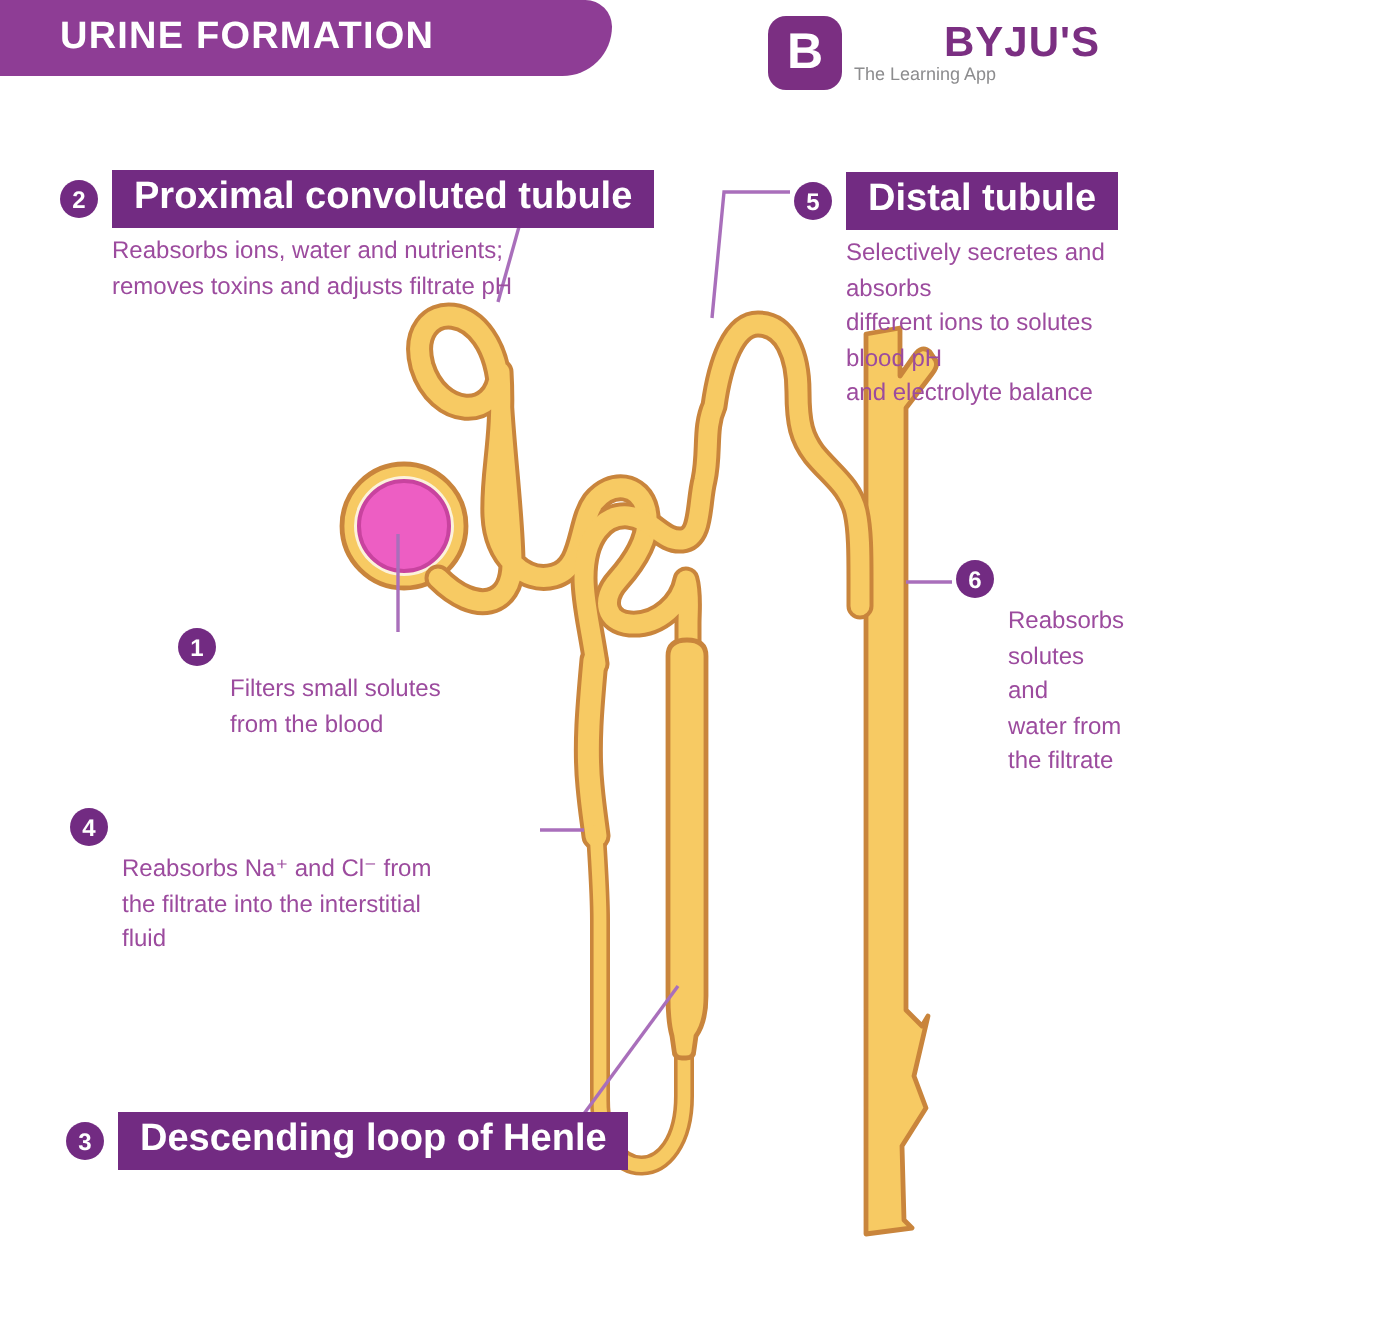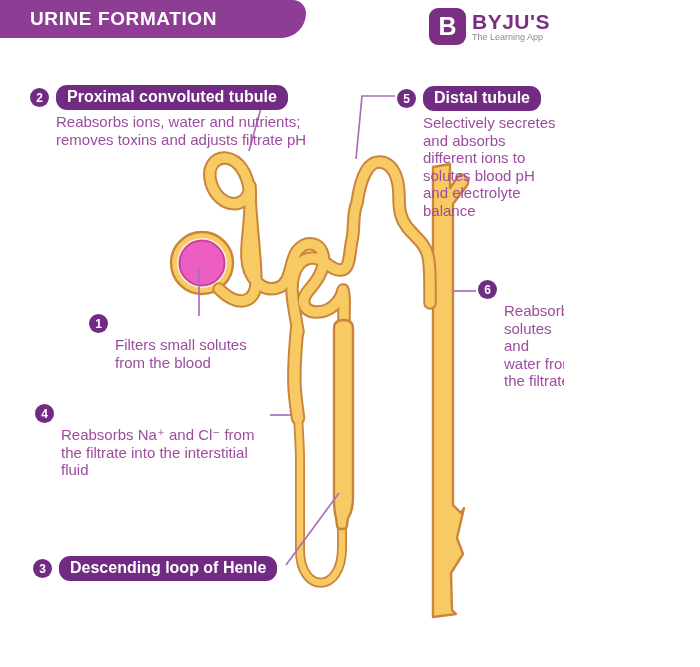--- a/index.html
+++ b/index.html
@@ -23,37 +23,37 @@
     background:var(--banner-purple);
     border-radius:0 14px 26px 0;
     color:#fff;font-size:19px;font-weight:bold;letter-spacing:.6px;
     line-height:38px;padding-left:30px;
   }
   .logo{position:absolute;right:14px;top:8px;display:flex;align-items:center;gap:6px;}
   .logo-icon{
     width:37px;height:37px;border-radius:9px;background:var(--logo-purple);
     color:#fff;font-size:25px;font-weight:bold;display:flex;align-items:center;justify-content:center;
   }
-  .logo-name{color:var(--logo-purple);font-size:21px;font-weight:bold;letter-spacing:.5px;line-height:20px;}
+  .logo-name{color:var(--logo-purple);font-size:21px;font-weight:bold;letter-spacing:.5px;line-height:20px;margin-left:45px;}
   .logo-tag{color:var(--tag-gray);font-size:9px;line-height:10px;}
   svg.diagram{position:absolute;left:0;top:0;}
   .label-group{position:absolute;}
   .label-head{display:flex;align-items:center;gap:7px;}
   .num-circle{
     width:19px;height:19px;border-radius:50%;background:var(--badge-purple);
     color:#fff;font-size:12px;font-weight:bold;
     display:flex;align-items:center;justify-content:center;flex:0 0 auto;
   }
   .badge{
-    background:var(--badge-purple);color:#fff;font-size:16px;font-weight:bold;
-    padding:3px 11px 4px;border-radius:11px;white-space:nowrap;
+    background:var(--badge-purple);color:#fff;font-size:19px;font-weight:bold;
+    padding:3px 11px 4px;border-radius:0;white-space:nowrap;
   }
   .desc{
     margin-left:26px;margin-top:3px;color:var(--desc-purple);
-    font-size:15px;line-height:17.5px;white-space:pre-line;
+    font-size:12px;line-height:17.5px;white-space:pre-line;
   }
 </style>
 </head>
 <body>
 
 <div class="canvas">
 
   <div class="banner">
     <span>URINE FORMATION</span>
   </div>

